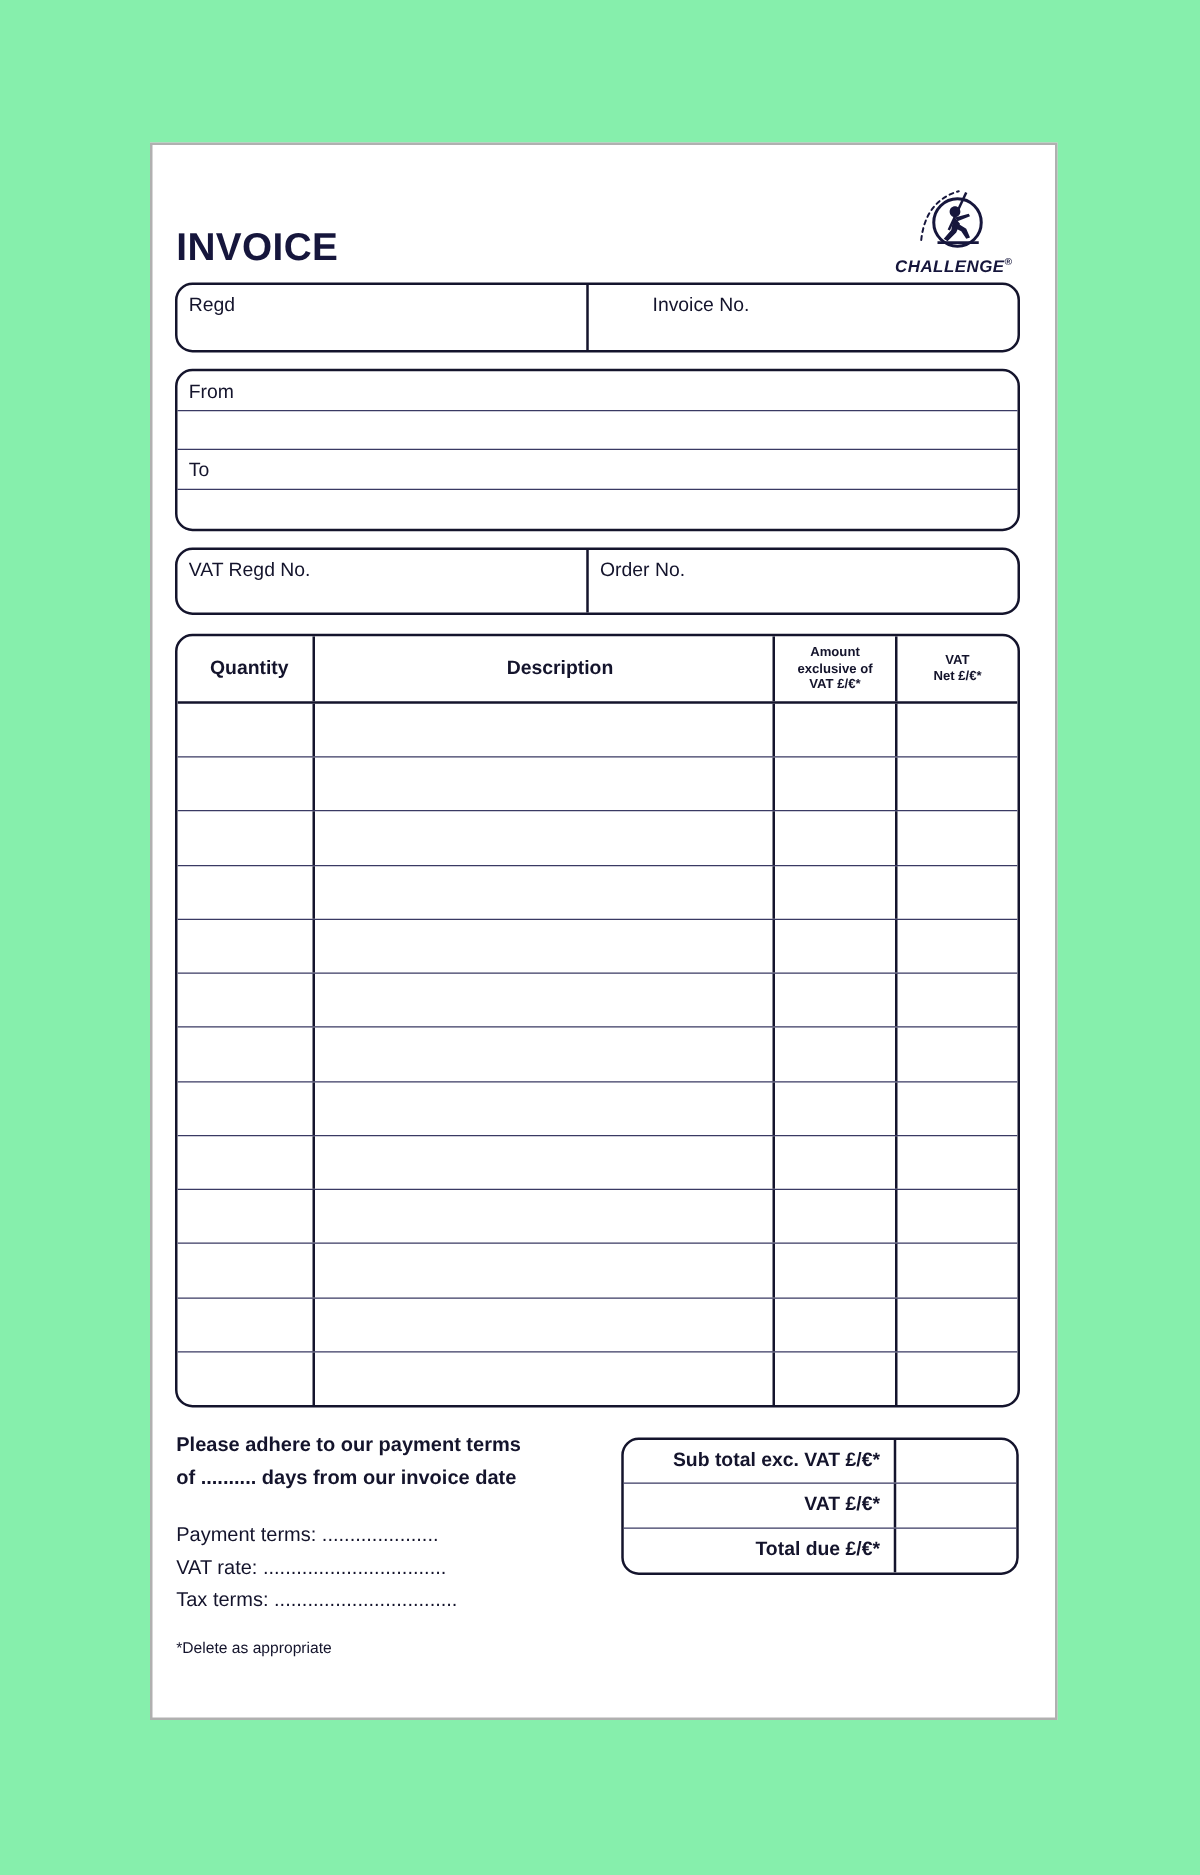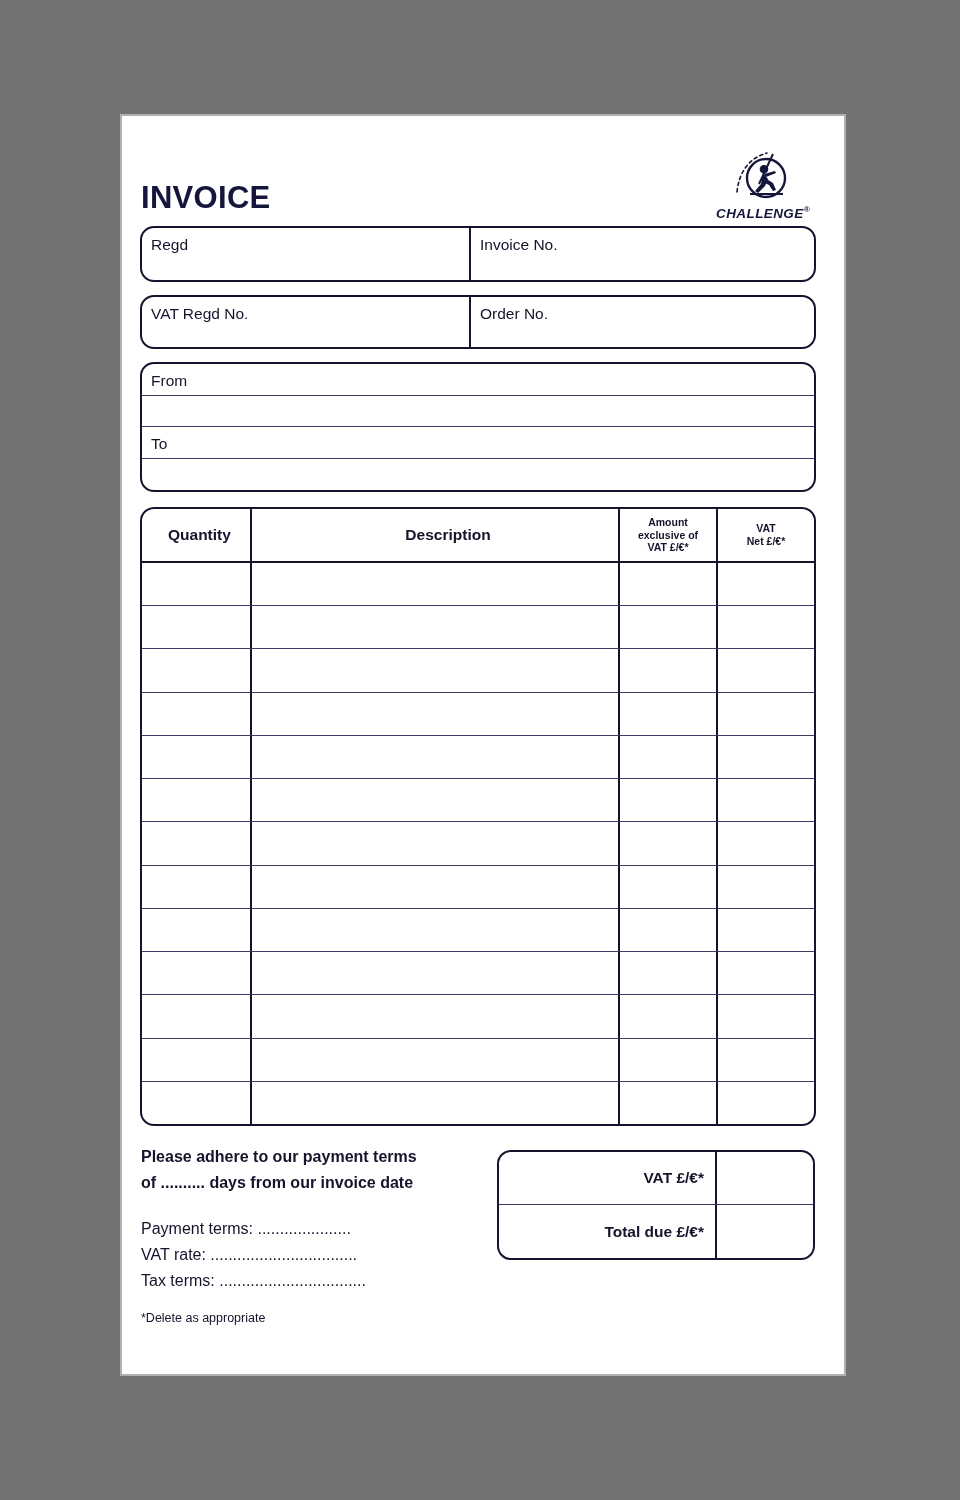--- a/index.html
+++ b/index.html
@@ -8,21 +8,21 @@
     width: 960px;
     height: 1500px;
     background: #ffffff;
     font-family: "Liberation Sans", sans-serif;
   }
 
   #page {
     position: relative;
     width: 960px;
     height: 1500px;
-    background: #737373;
+    background: #86efac;
     overflow: hidden;
   }
 
   
   #paper-frame {
     position: absolute;
     left: 120px;
     top: 114px;
     width: 726px;
     height: 1262px;
@@ -101,21 +101,21 @@
   
   .date-row {
     margin-top: 4px;
     height: 56px;
     display: flex;
   }
   .date-cell {
     flex: 0 0 329px;
     border-right: 2.2px solid #14142c;
   }
-  .invno-cell { flex: 1 1 auto; }
+  .invno-cell { flex: 1 1 auto; padding-left: 42px; }
 
   
   .fromto {
     margin-top: 13px;
     height: 130px;
     display: flex;
     flex-direction: column;
   }
   .ft-line {
     flex: 1 1 25%;
@@ -283,38 +283,38 @@
 
     <div class="rbox date-row">
       <div class="date-cell">
         <span class="box-label">Regd</span>
       </div>
       <div class="invno-cell">
         <span class="box-label">Invoice No.</span>
       </div>
     </div>
 
+    <div class="rbox fromto">
+      <div class="ft-line">
+        <span class="box-label">From</span>
+      </div>
+      <div class="ft-line"></div>
+      <div class="ft-line">
+        <span class="box-label">To</span>
+      </div>
+      <div class="ft-line"></div>
+    </div>
+
     <div class="rbox vatorder">
       <div class="vat-cell">
         <span class="box-label">VAT Regd No.</span>
       </div>
       <div class="order-cell">
         <span class="box-label">Order No.</span>
       </div>
-    </div>
-
-    <div class="rbox fromto">
-      <div class="ft-line">
-        <span class="box-label">From</span>
-      </div>
-      <div class="ft-line"></div>
-      <div class="ft-line">
-        <span class="box-label">To</span>
-      </div>
-      <div class="ft-line"></div>
     </div>
 
     <div class="rbox items-table">
 
       <div class="it-row it-head">
         <div class="c-qty">
           <span class="th-text">Quantity</span>
         </div>
         <div class="c-desc">
           <span class="th-text">Description</span>
@@ -427,20 +427,24 @@
           <div class="terms-field">Payment terms: .....................</div>
           <div class="terms-field">VAT rate: .................................</div>
           <div class="terms-field">Tax terms: .................................</div>
         </div>
 
         <div class="delete-note">*Delete as appropriate</div>
       </div>
 
       <div class="rbox totals">
         <div class="tot-row">
+          <div class="tot-label">Sub total exc. VAT £/€*</div>
+          <div class="tot-value"></div>
+        </div>
+        <div class="tot-row">
           <div class="tot-label">VAT £/€*</div>
           <div class="tot-value"></div>
         </div>
         <div class="tot-row">
           <div class="tot-label">Total due £/€*</div>
           <div class="tot-value"></div>
         </div>
       </div>
 
     </div>

